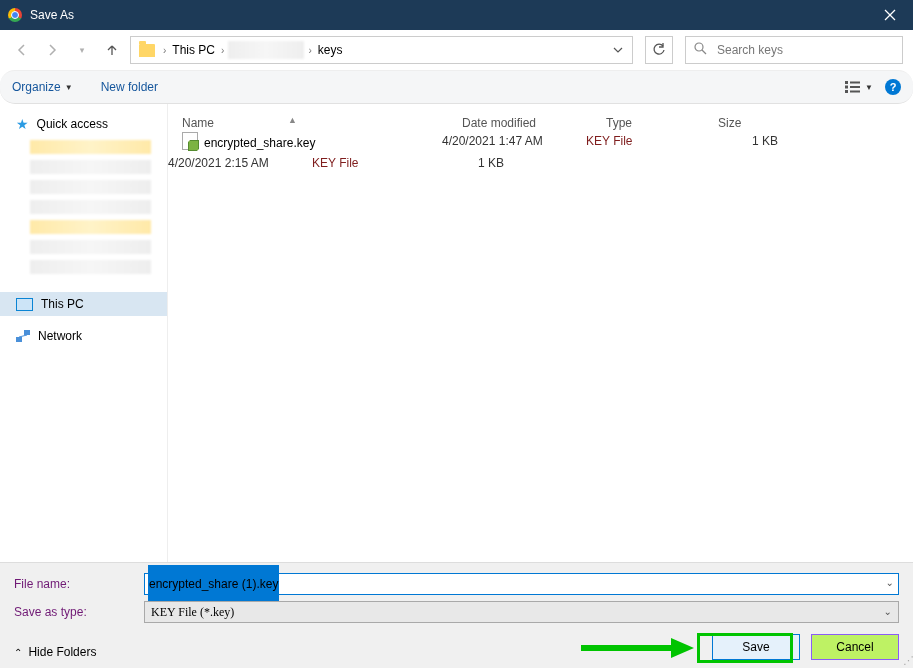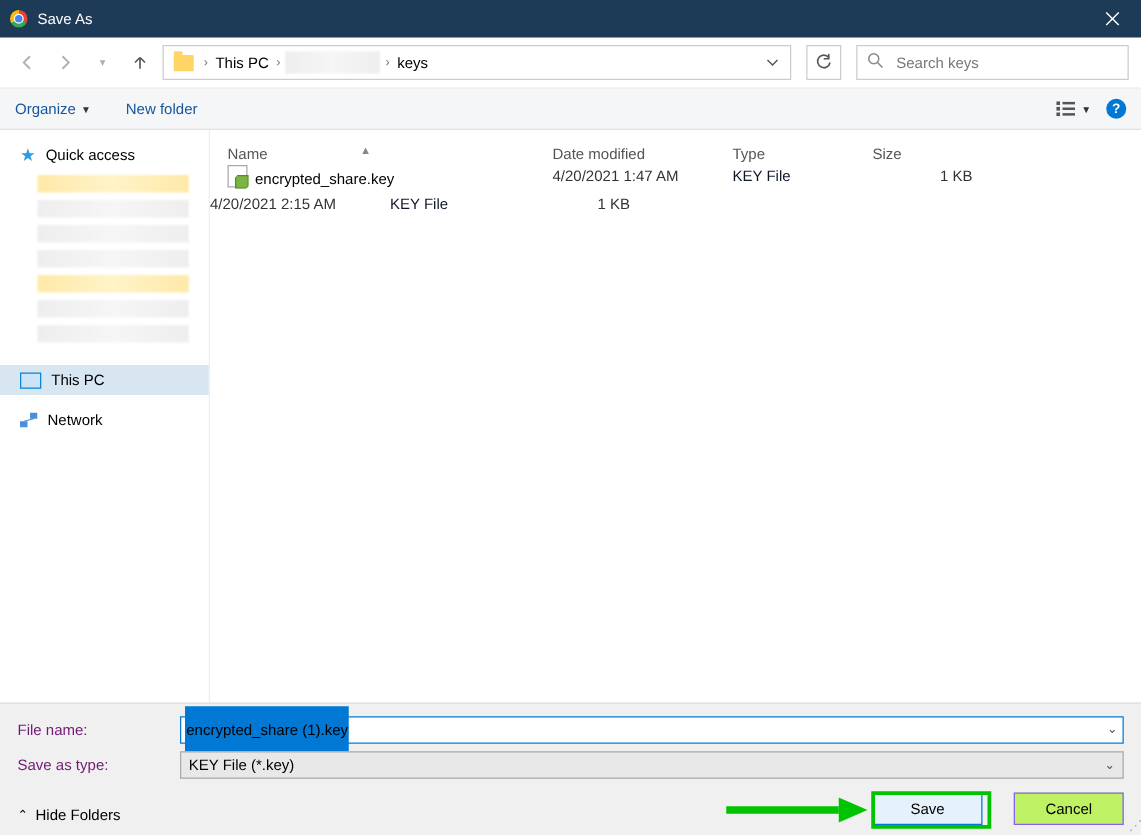--- a/index.html
+++ b/index.html
@@ -110,20 +110,21 @@
   .search .mag { margin-right: 10px; color:#888;}
   .toolbar {
     height: 32px;
     background: #f5f6f7;
     border-top: 1px solid #eee;
     border-bottom: 1px solid #e1e1e1;
     display: flex;
     align-items: center;
     padding: 0 12px;
     color: #15569c;
+    border-radius: 15px;
   }
   .toolbar .org { display:flex; align-items:center; gap:4px; margin-right: 28px;}
   .toolbar .tri { font-size:8px; color:#333;}
   .toolbar .right { margin-left:auto; display:flex; align-items:center; gap:12px; }
   .toolbar .view-btn {
     display:flex; align-items:center; gap:4px; color:#555;
   }
   .help {
     width:16px; height:16px; border-radius:50%;
     background:#0078d4; color:#fff;
@@ -187,31 +188,31 @@
     height: 26px;
     align-items:flex-end;
     color:#555;
     font-size:12px;
   }
   .col-name { width: 260px; padding-left: 14px; position:relative;}
   .col-name .sort {
     position:absolute; left:120px; top:-1px;
     font-size:9px; color:#888;
   }
-  .col-date { width: 144px; }
+  .col-date { width: 144px; margin-left: 20px; }
   .col-type { width: 112px; }
   .col-size { width: 80px; text-align:left;}
   .row {
     display:flex; align-items:center;
     height: 22px;
     font-size:12px;
   }
   .row .c-name { width:260px; padding-left:14px; display:flex; align-items:flex-end; gap:6px;}
   .row .c-date { width:144px; color:#333;}
-  .row .c-type { width:112px; color:#0f172a;}
+  .row .c-type { width:112px; color:#7f1d1d;}
   .row .c-size { width:80px; text-align:right; padding-right:10px; color:#333;}
   .keyfile-icon {
     width:14px; height:16px; background:#fff; border:1px solid #aaa;
     position:relative;
   }
   .keyfile-icon::after {
     content:""; position:absolute; right:-2px; bottom:-2px;
     width:9px; height:9px; background:#7cb342; border:1px solid #558b2f;
     clip-path: polygon(20% 0,100% 0,100% 80%,80% 100%,0 100%,0 20%);
   }
@@ -241,32 +242,33 @@
     position:absolute; right:4px; top:3px; color:#555; font-size:10px;
   }
   .type-select {
     flex:1; height:22px;
     border:1px solid #a9a9a9;
     background:#e8e8e8;
     display:flex; align-items:center;
     padding:0 6px;
     box-sizing:border-box;
     position:relative;
+    font-family:Liberation Serif, serif;
   }
   .type-select .dd {
     position:absolute; right:6px; top:4px; color:#555; font-size:10px;
   }
   .hide-folders {
     position:absolute; left:14px; bottom:10px;
     display:flex; align-items:center; gap:6px;
   }
   .hide-folders .chev { font-size:10px;}
   .btns {
     position:absolute; right:14px; bottom:9px;
-    display:flex; align-items:flex-start; gap:25px;
+    display:flex; align-items:flex-start; gap:11px;
   }
   .btn {
     width: 86px; height: 24px;
     border:1px solid #8b5cf6;
     background:#bef264;
     display:flex; align-items:center; justify-content:center;
   }
   .btn.save {
     border:1px solid #0078d4;
     background:#e5f1fb;

